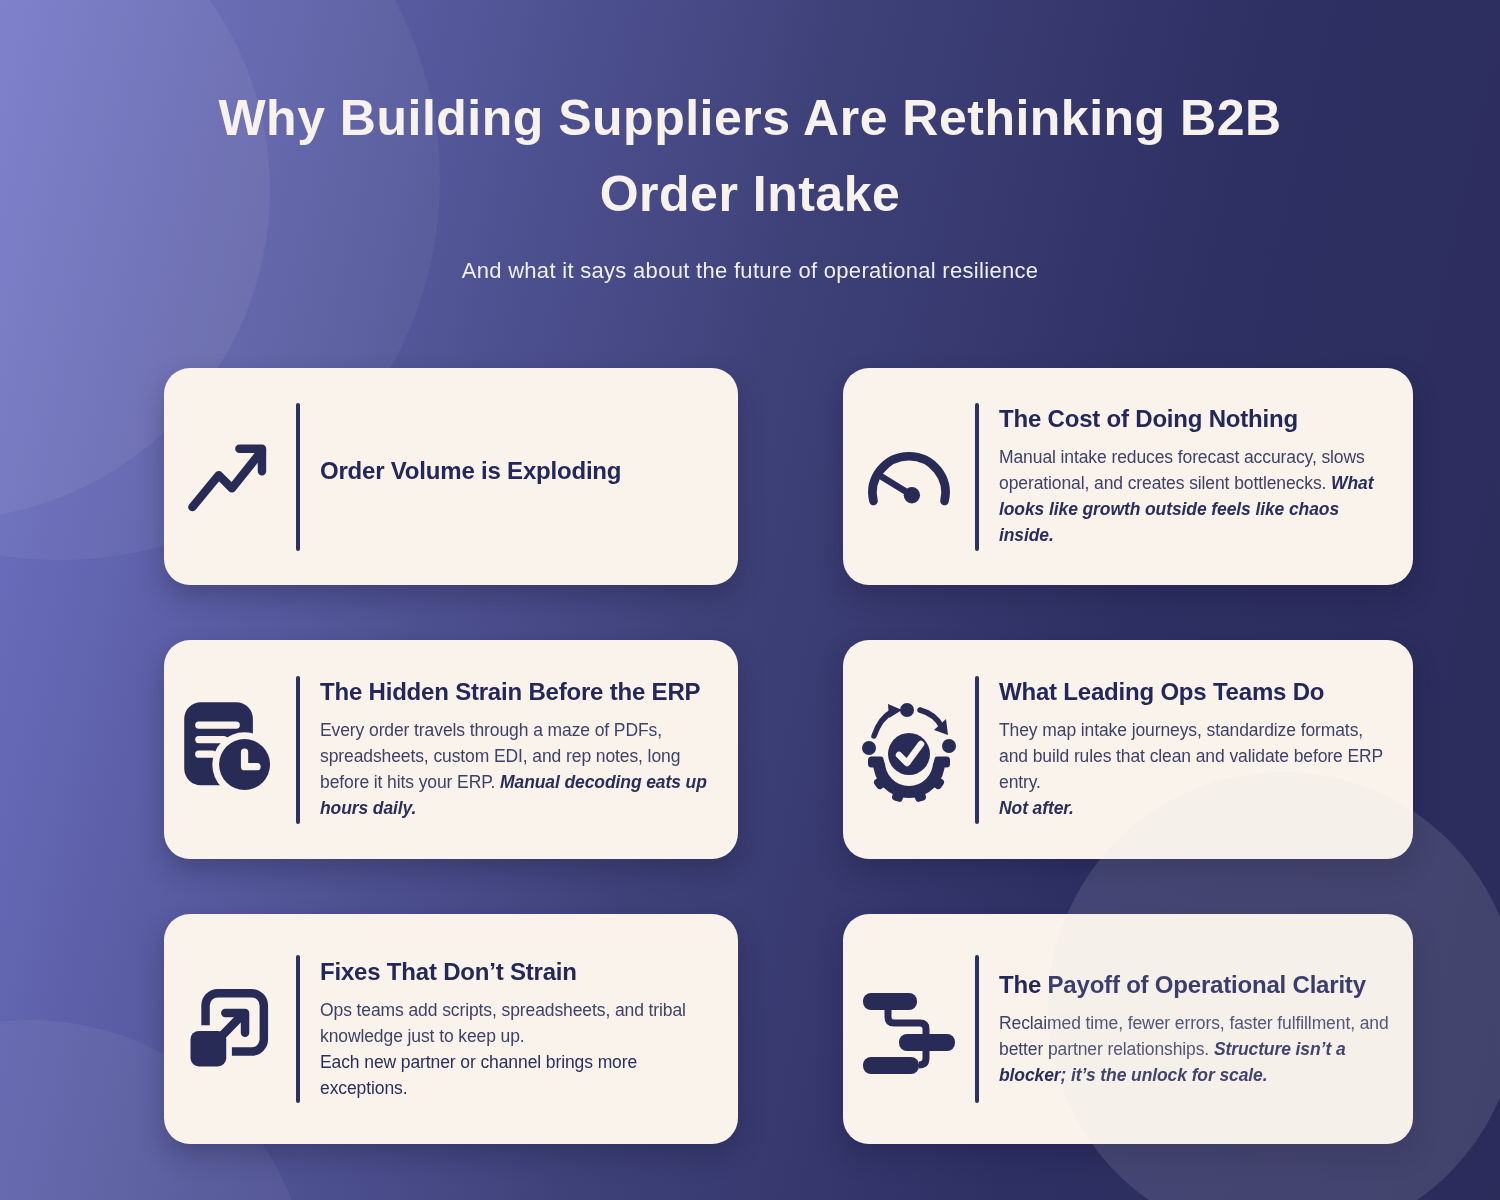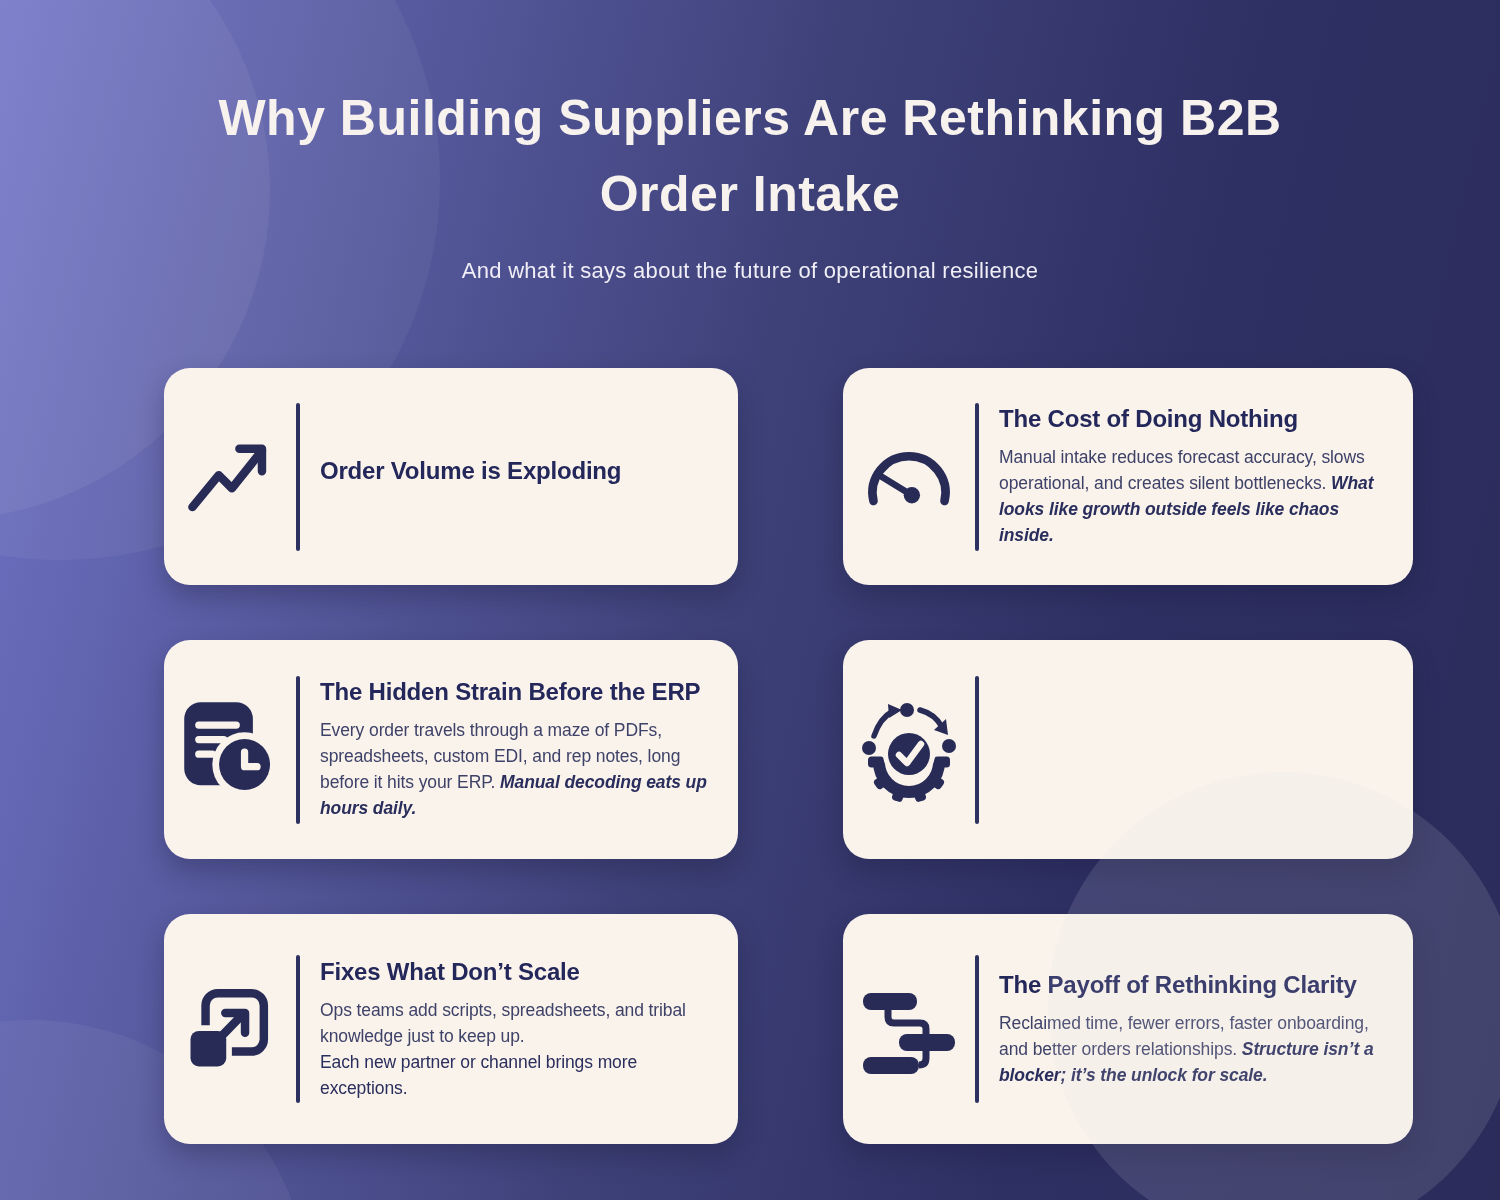--- a/index.html
+++ b/index.html
@@ -117,53 +117,57 @@
           <circle cx="50" cy="12" r="7" fill="#272B56"></circle>
           <circle cx="12" cy="50" r="7" fill="#272B56"></circle>
           <circle cx="92" cy="48" r="7" fill="#272B56"></circle>
           <path d="M17 38 Q23 20 36 13" fill="none" stroke="#272B56" stroke-width="5.5" stroke-linecap="round"></path>
           <path d="M31 6 L45 12 L32 20 Z" fill="#272B56"></path>
           <path d="M63 12 Q78 16 85 29" fill="none" stroke="#272B56" stroke-width="5.5" stroke-linecap="round"></path>
           <path d="M89 21 L91 37 L77 32 Z" fill="#272B56"></path>
         </svg>
       </div>
       <div class="divider"></div>
+      <div class="text-col">
+        <h2 class="card-title">What Leading Ops Teams Do</h2>
+        <p class="card-body"><span>They map intake journeys, standardize formats, and build rules that clean and validate before ERP entry.</span><br><span class="em">Not after.</span></p>
+      </div>
     </section>
 
     <section class="card">
       <div class="icon-col">
         <svg width="94" height="94" viewBox="0 0 100 100">
           <rect x="24" y="12" width="62" height="62" rx="13" fill="none" stroke="#272B56" stroke-width="9"></rect>
           <rect x="2" y="46" width="50" height="50" rx="12" fill="#FAF3EC"></rect>
           <rect x="8" y="52" width="38" height="38" rx="9" fill="#272B56"></rect>
           <path d="M29 70 L60 38" stroke="#272B56" stroke-width="9" stroke-linecap="round"></path>
           <path d="M45 33 L66 33 L66 54" fill="none" stroke="#272B56" stroke-width="9" stroke-linecap="round" stroke-linejoin="round"></path>
         </svg>
       </div>
       <div class="divider"></div>
       <div class="text-col">
-        <h2 class="card-title">Fixes What Don’t Scale</h2>
+        <h2 class="card-title">Fixes That Don’t Strain</h2>
         <p class="card-body"><span>Ops teams add scripts, spreadsheets, and tribal knowledge just to keep up.</span><br><span class="em-upright">Each new partner or channel brings more exceptions.</span></p>
       </div>
     </section>
 
     <section class="card">
       <div class="icon-col">
         <svg width="100" height="100" viewBox="0 0 100 100">
           <rect x="4" y="14" width="54" height="17" rx="8" fill="#272B56"></rect>
           <rect x="40" y="55" width="56" height="17" rx="8" fill="#272B56"></rect>
           <rect x="4" y="78" width="56" height="17" rx="8" fill="#272B56"></rect>
           <path d="M29 31 V38 Q29 44 35 44 H61 Q67 44 67 50 V55" fill="none" stroke="#272B56" stroke-width="7"></path>
           <path d="M67 72 V79 Q67 86 60 86" fill="none" stroke="#272B56" stroke-width="7"></path>
         </svg>
       </div>
       <div class="divider"></div>
       <div class="text-col">
-        <h2 class="card-title">The Payoff of Rethinking Clarity</h2>
-        <p class="card-body"><span>Reclaimed time, fewer errors, faster onboarding, and better orders relationships. </span><span class="em">Structure isn’t a blocker; it’s the unlock for scale.</span></p>
+        <h2 class="card-title">The Payoff of Operational Clarity</h2>
+        <p class="card-body"><span>Reclaimed time, fewer errors, faster fulfillment, and better partner relationships. </span><span class="em">Structure isn’t a blocker; it’s the unlock for scale.</span></p>
       </div>
     </section>
 
   </div>
 
   <div class="decor c-br"></div>
 
 </div>
 
 </body></html>

